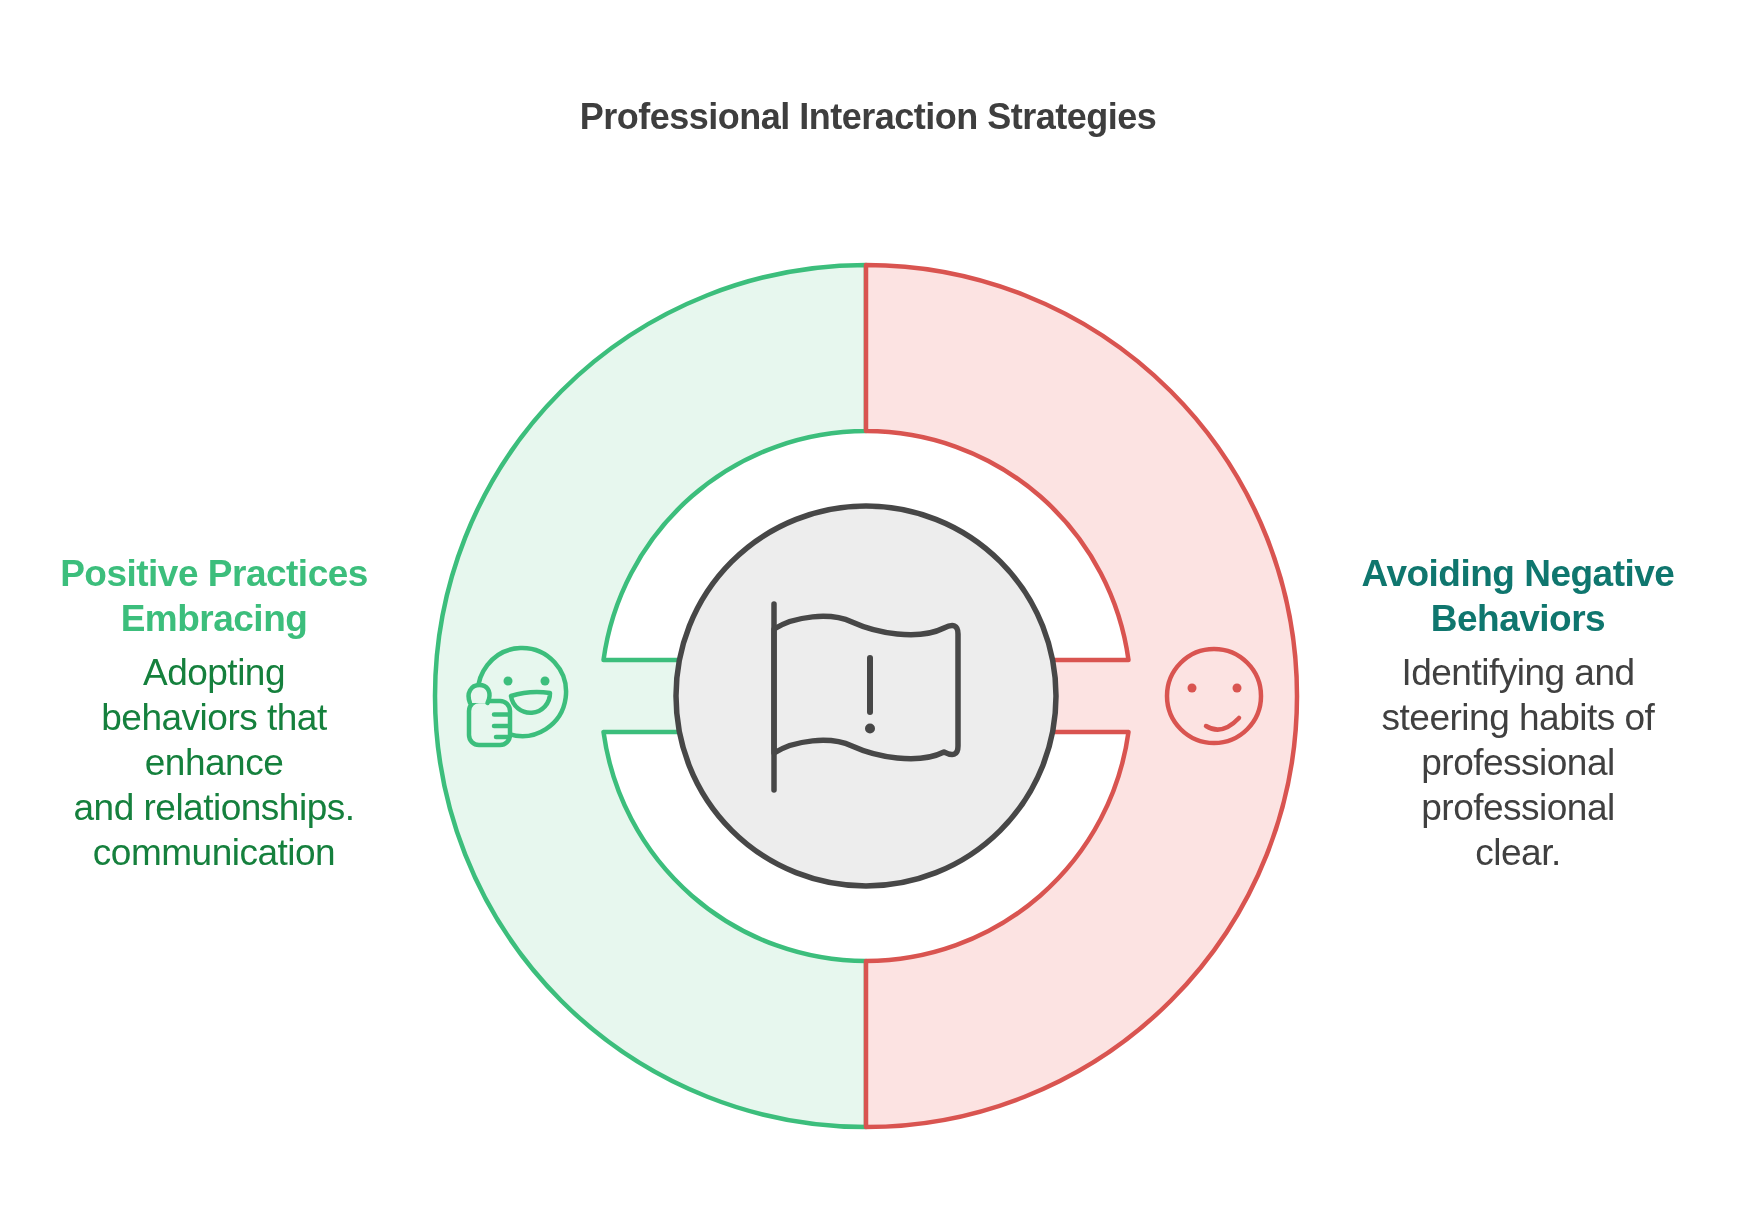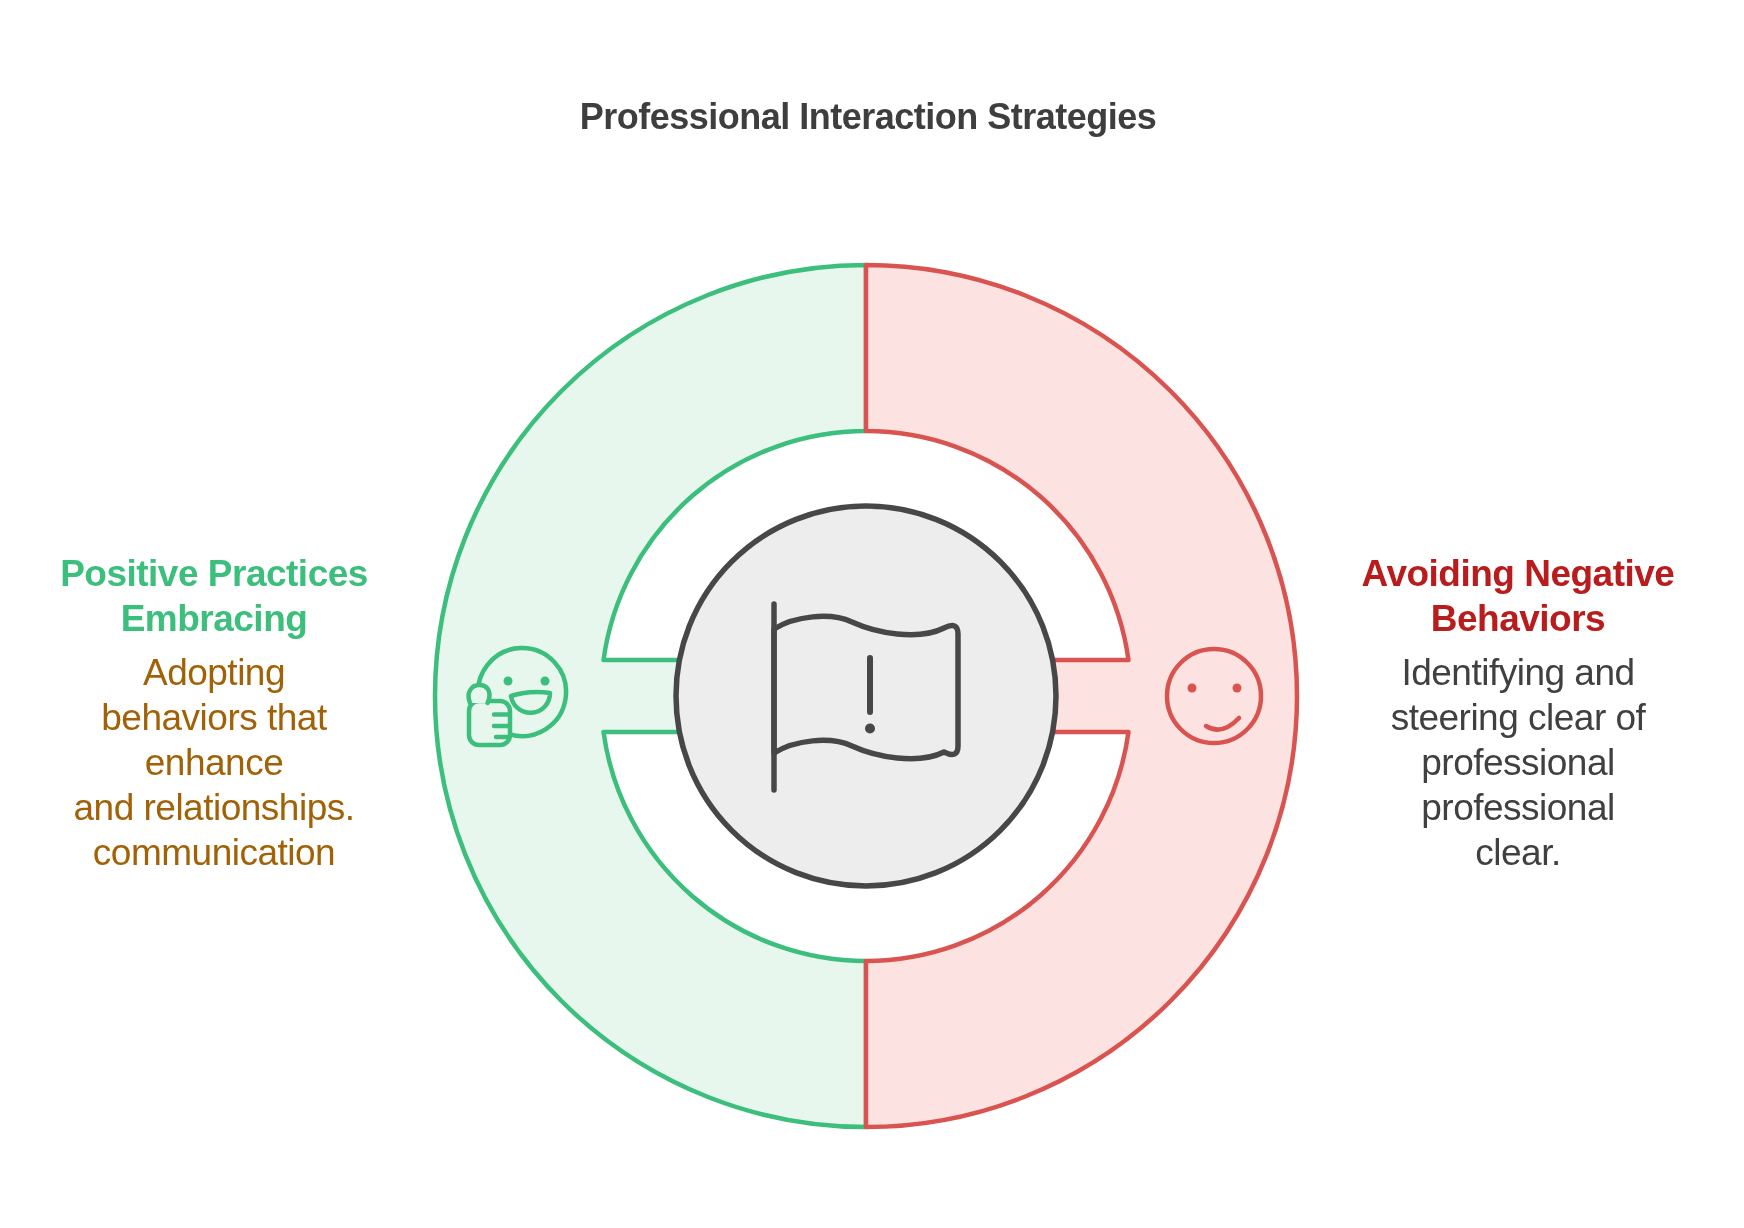--- a/index.html
+++ b/index.html
@@ -100,36 +100,36 @@
       <circle cx="1237" cy="688" r="4.5" stroke="none" fill="#d95450"></circle>
       <path d="M 1206 726 Q 1222 736 1239 718"></path>
     </g>
   </svg>
 
   <div class="text-block left">
     <div class="block-heading" style="color: rgb(60, 190, 124);">
       <div>Positive Practices</div>
       <div>Embracing</div>
     </div>
-    <div class="block-desc" style="color: #a16207;">
+    <div class="block-desc" style="color: #15803d;">
       <div>Adopting</div>
       <div>behaviors that</div>
       <div>enhance</div>
       <div>and relationships.</div>
       <div>communication</div>
     </div>
   </div>
 
   <div class="text-block right">
-    <div class="block-heading" style="color: #b91c1c;">
+    <div class="block-heading" style="color: #0f766e;">
       <div>Avoiding Negative</div>
       <div>Behaviors</div>
     </div>
     <div class="block-desc" style="color: #404040;">
       <div>Identifying and</div>
-      <div>steering clear of</div>
+      <div>steering habits of</div>
       <div>professional</div>
       <div>professional</div>
       <div>clear.</div>
     </div>
   </div>
 
 </div>
 
 </body></html>

